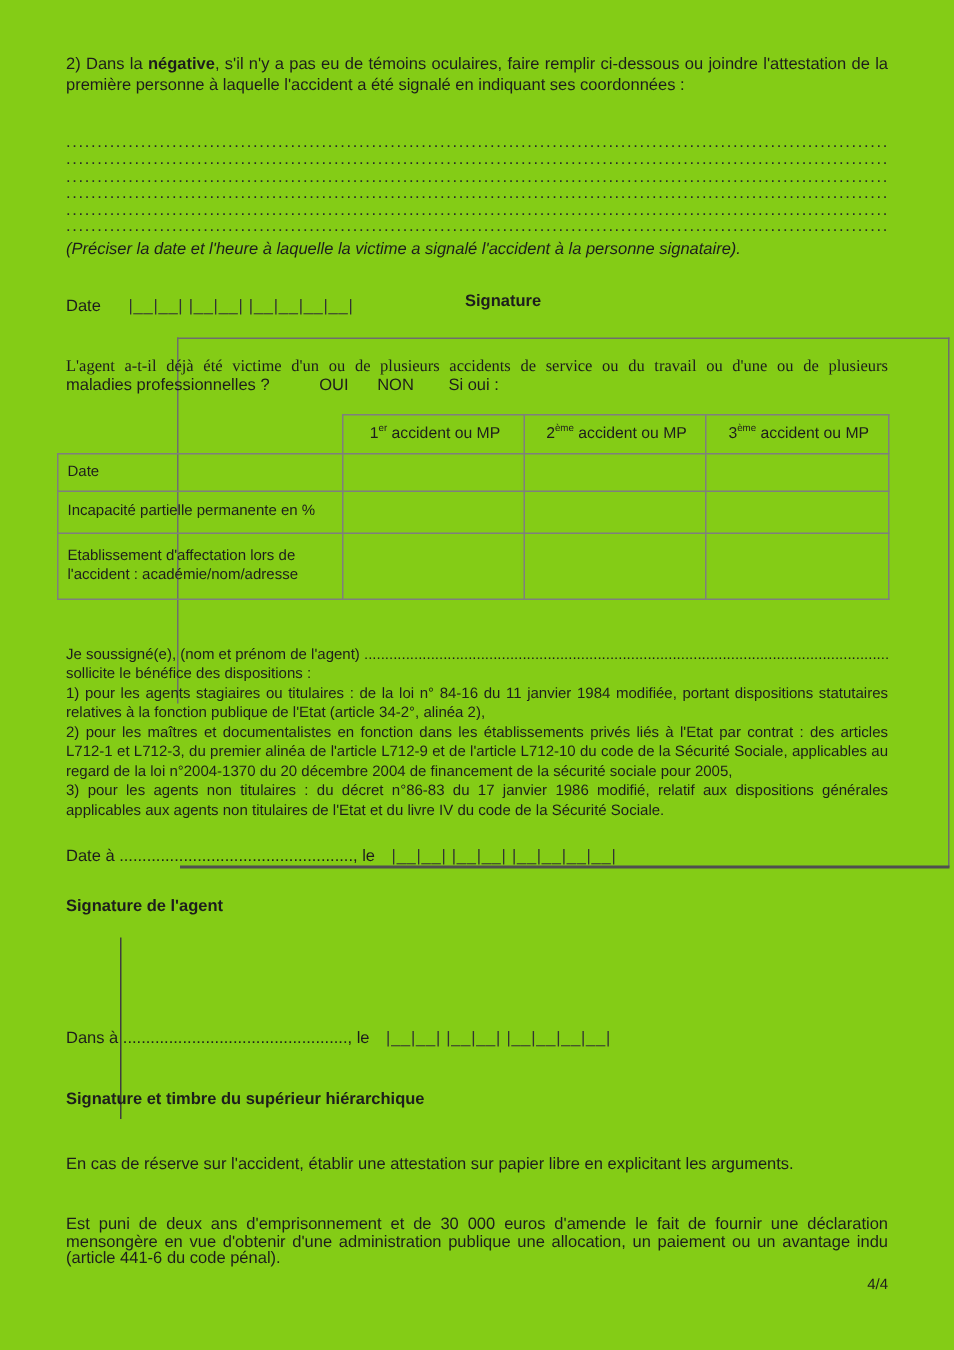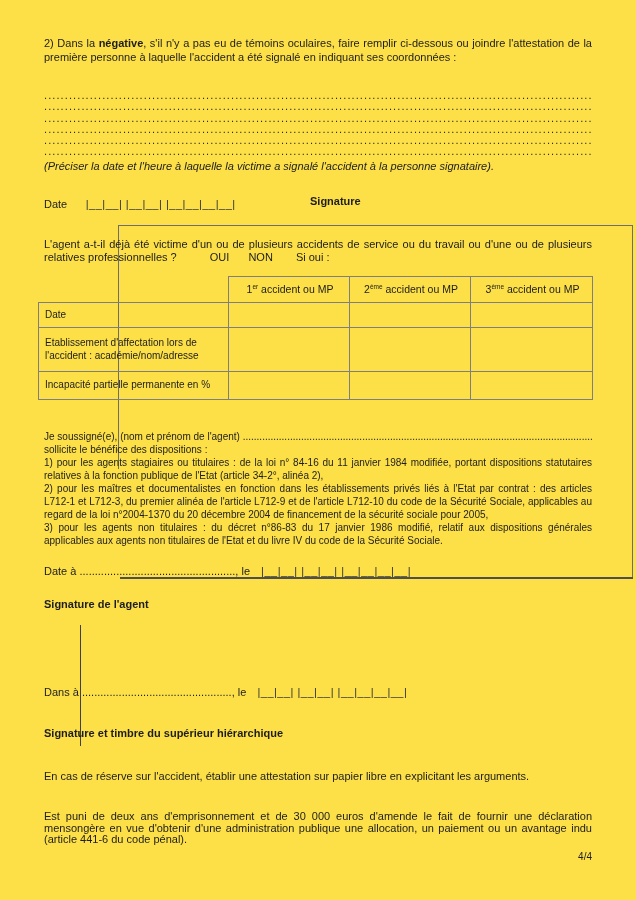--- a/index.html
+++ b/index.html
@@ -1,24 +1,24 @@
 <!DOCTYPE html>
 <html><head>
 <meta charset="utf-8">
 <style>
   html,body{margin:0;padding:0;background:#e8e8e8;}
   .page{
-    position:relative;width:636px;height:900px;background:#fde047;
+    position:relative;width:636px;height:900px;background:#84cc16;
     font-family:"Liberation Sans","DejaVu Sans",sans-serif;
     color:#1d1d1d;overflow:hidden;margin:0 auto;
   }
   .abs{position:absolute;}
   .body-txt{font-size:11px;line-height:14px;}
   .justify{text-align:justify;}
-  .jall{text-align:justify;text-align-last:justify;}
+  .jall{text-align:justify;text-align-last:justify;font-family:Liberation Serif, serif;}
   .bold{font-weight:bold;}
   .italic{font-style:italic;}
   .dotline{
     font-size:11px;line-height:11.3px;height:11.3px;letter-spacing:1.1px;
     white-space:nowrap;overflow:hidden;color:#2a2a2a;
   }
   .boxes{font-size:11px;letter-spacing:0.5px;color:#333;white-space:nowrap;}
   .decl{font-size:10px;line-height:13px;}
   .nowrapclip{white-space:nowrap;overflow:hidden;}
   
@@ -60,21 +60,21 @@
   </div>
 
   <div class="abs bb-top"></div>
   <div class="abs bb-right"></div>
   <div class="abs bb-bottom"></div>
   <div class="abs bb-left"></div>
 
   <div class="abs" style="left:44px;top:238px;width:548px;">
     <div class="body-txt jall" style="line-height:13px;">L'agent a-t-il déjà été victime d'un ou de plusieurs accidents de service ou du travail ou d'une ou de plusieurs</div>
     <div class="body-txt q2" style="line-height:13px;">
-      <span>relatives professionnelles ?</span>
+      <span>maladies professionnelles ?</span>
       <span class="bold" style="margin-left:30px;font-weight:normal;">OUI</span>
       <span style="margin-left:16px;">NON</span>
       <span style="margin-left:20px;">Si oui :</span>
     </div>
   </div>
 
   <table class="hist abs" style="left:38px;top:276px;">
     <colgroup>
         <col style="width:190px">
         <col style="width:121px">
@@ -87,28 +87,28 @@
       <td class="hd"><span>1</span><sup class="s">er</sup><span> accident ou MP</span></td>
       <td class="hd"><span>2</span><sup class="s">ème</sup><span> accident ou MP</span></td>
       <td class="hd"><span>3</span><sup class="s">ème</sup><span> accident ou MP</span></td>
     </tr>
     <tr style="height:25px;">
       <td>Date</td>
       <td></td>
       <td></td>
       <td></td>
     </tr>
-    <tr style="height:44px;">
-      <td>Etablissement d'affectation lors de l'accident : académie/nom/adresse</td>
+    <tr style="height:28px;">
+      <td>Incapacité partielle permanente en %</td>
       <td></td>
       <td></td>
       <td></td>
     </tr>
-    <tr style="height:28px;">
-      <td>Incapacité partielle permanente en %</td>
+    <tr style="height:44px;">
+      <td>Etablissement d'affectation lors de l'accident : académie/nom/adresse</td>
       <td></td>
       <td></td>
       <td></td>
     </tr>
   </tbody>
     </table>
 
   <div class="abs decl" style="left:44px;top:430px;width:548px;">
     <div class="nowrapclip">Je soussigné(e), (nom et prénom de l'agent) ................................................................................................................................</div>
     <div>sollicite le bénéfice des dispositions :</div>

